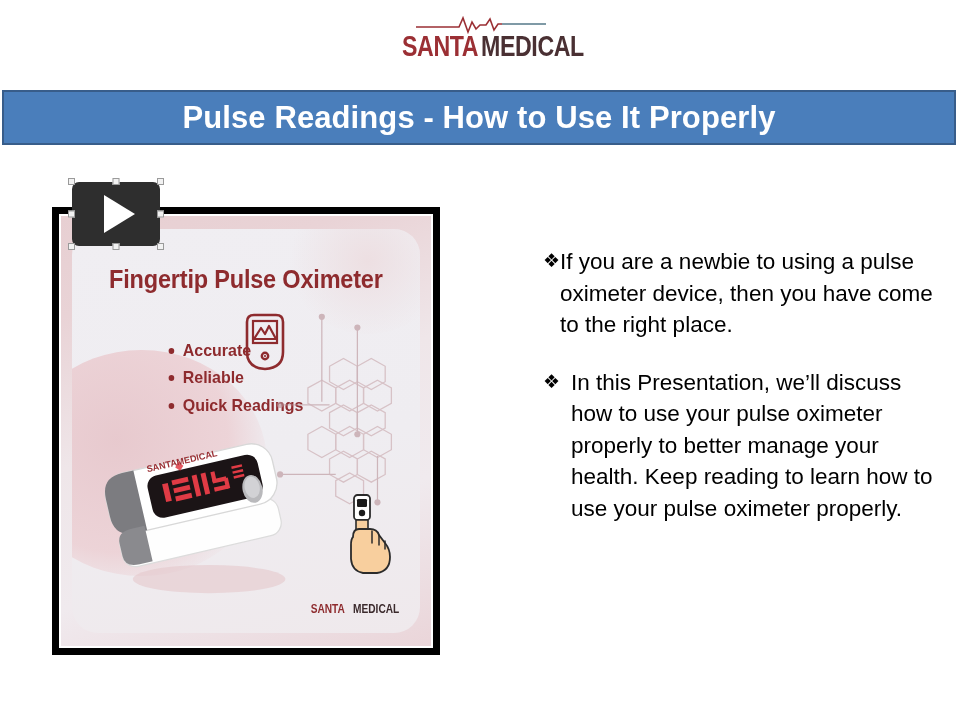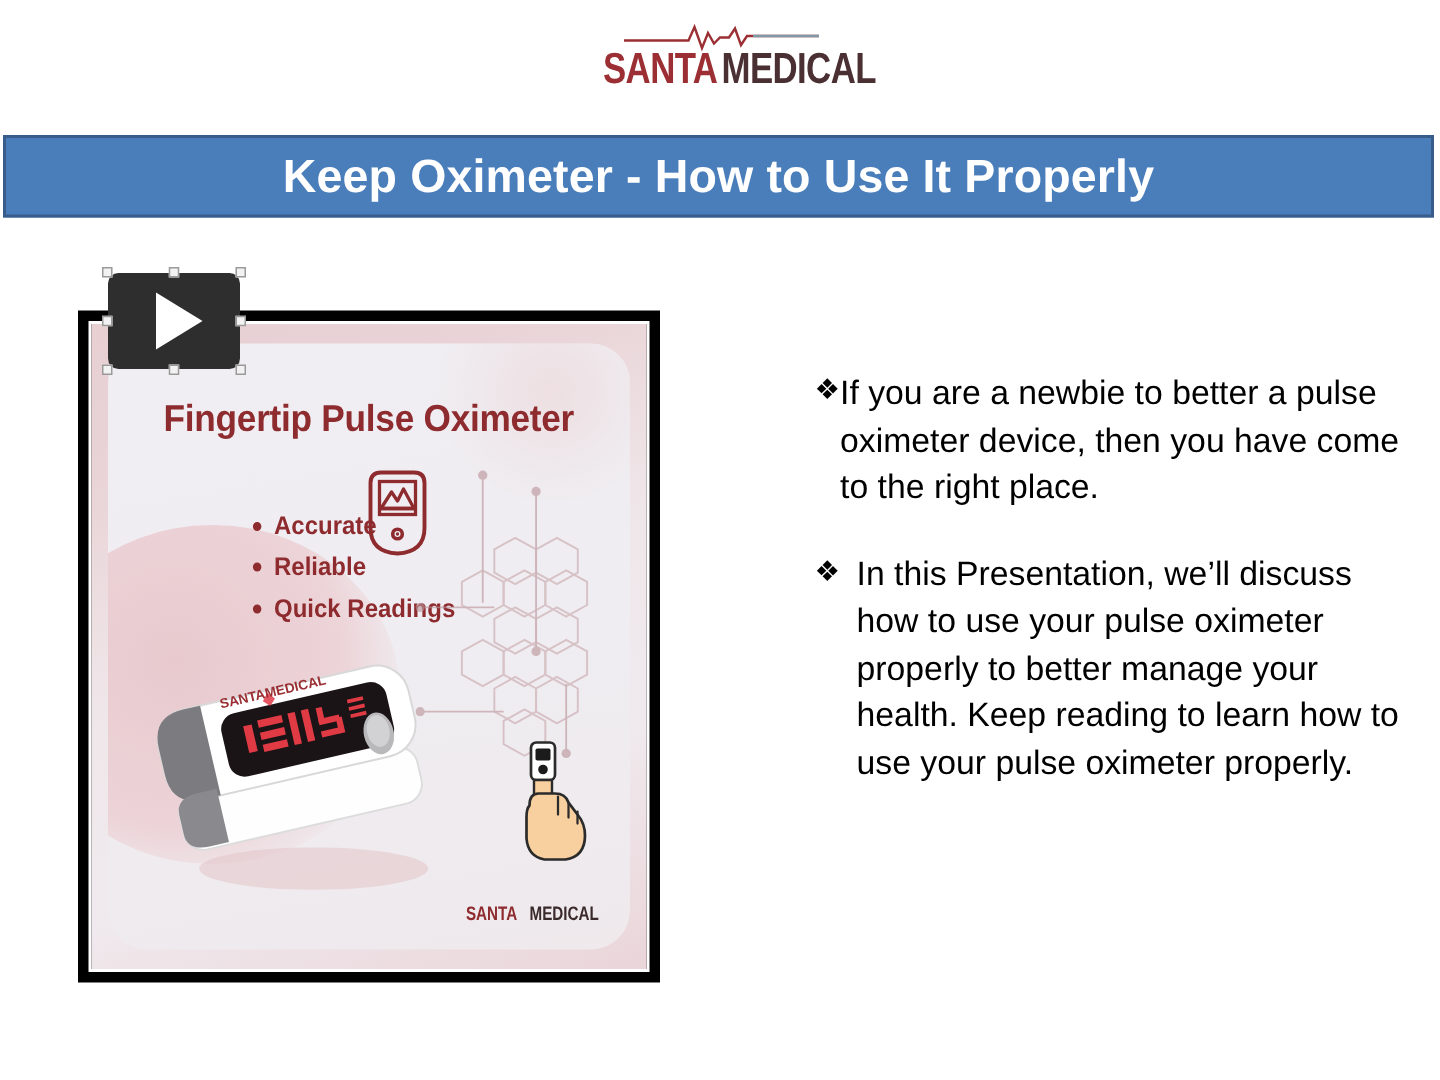--- a/index.html
+++ b/index.html
@@ -331,21 +331,21 @@
       <path d="M86 9 L130 9" fill="none" stroke="#7f9aa6" stroke-width="1.8"></path>
     </svg>
     <div class="brand-wordmark">
       <span class="brand-santa">SANTA</span>
       <span class="brand-medical">MEDICAL</span>
     </div>
   </div>
 </div>
 
 <div class="title-bar">
-  <div class="title-text">Keep Oximeter - How to Use It Properly</div>
+  <div class="title-text">Pulse Readings - How to Use It Properly</div>
 </div>
 
 <div class="video-object">
   <div class="video-frame"></div>
   <div class="video-inner-line"></div>
 
   <div class="thumb">
     <div class="thumb-card">
       <div class="blob-a"></div>
       <div class="blob-b"></div>
@@ -458,19 +458,19 @@
   <div class="sel-handle h-ml"></div>
   <div class="sel-handle h-mr"></div>
   <div class="sel-handle h-bl"></div>
   <div class="sel-handle h-bc"></div>
   <div class="sel-handle h-br"></div>
 </div>
 
 <div class="content-pane">
   <div class="bullet-row">
     <span class="bullet-mark">❖</span>
-    <span class="bullet-text">If you are a newbie to better a pulse oximeter device, then you have come to the right place.</span>
+    <span class="bullet-text">If you are a newbie to using a pulse oximeter device, then you have come to the right place.</span>
   </div>
   <div class="bullet-row">
     <span class="bullet-mark bullet-mark-2">❖</span>
     <span class="bullet-text">In this Presentation, we’ll discuss how to use your pulse oximeter properly to better manage your health. Keep reading to learn how to use your pulse oximeter properly.</span>
   </div>
 </div>
 
 </body></html>

